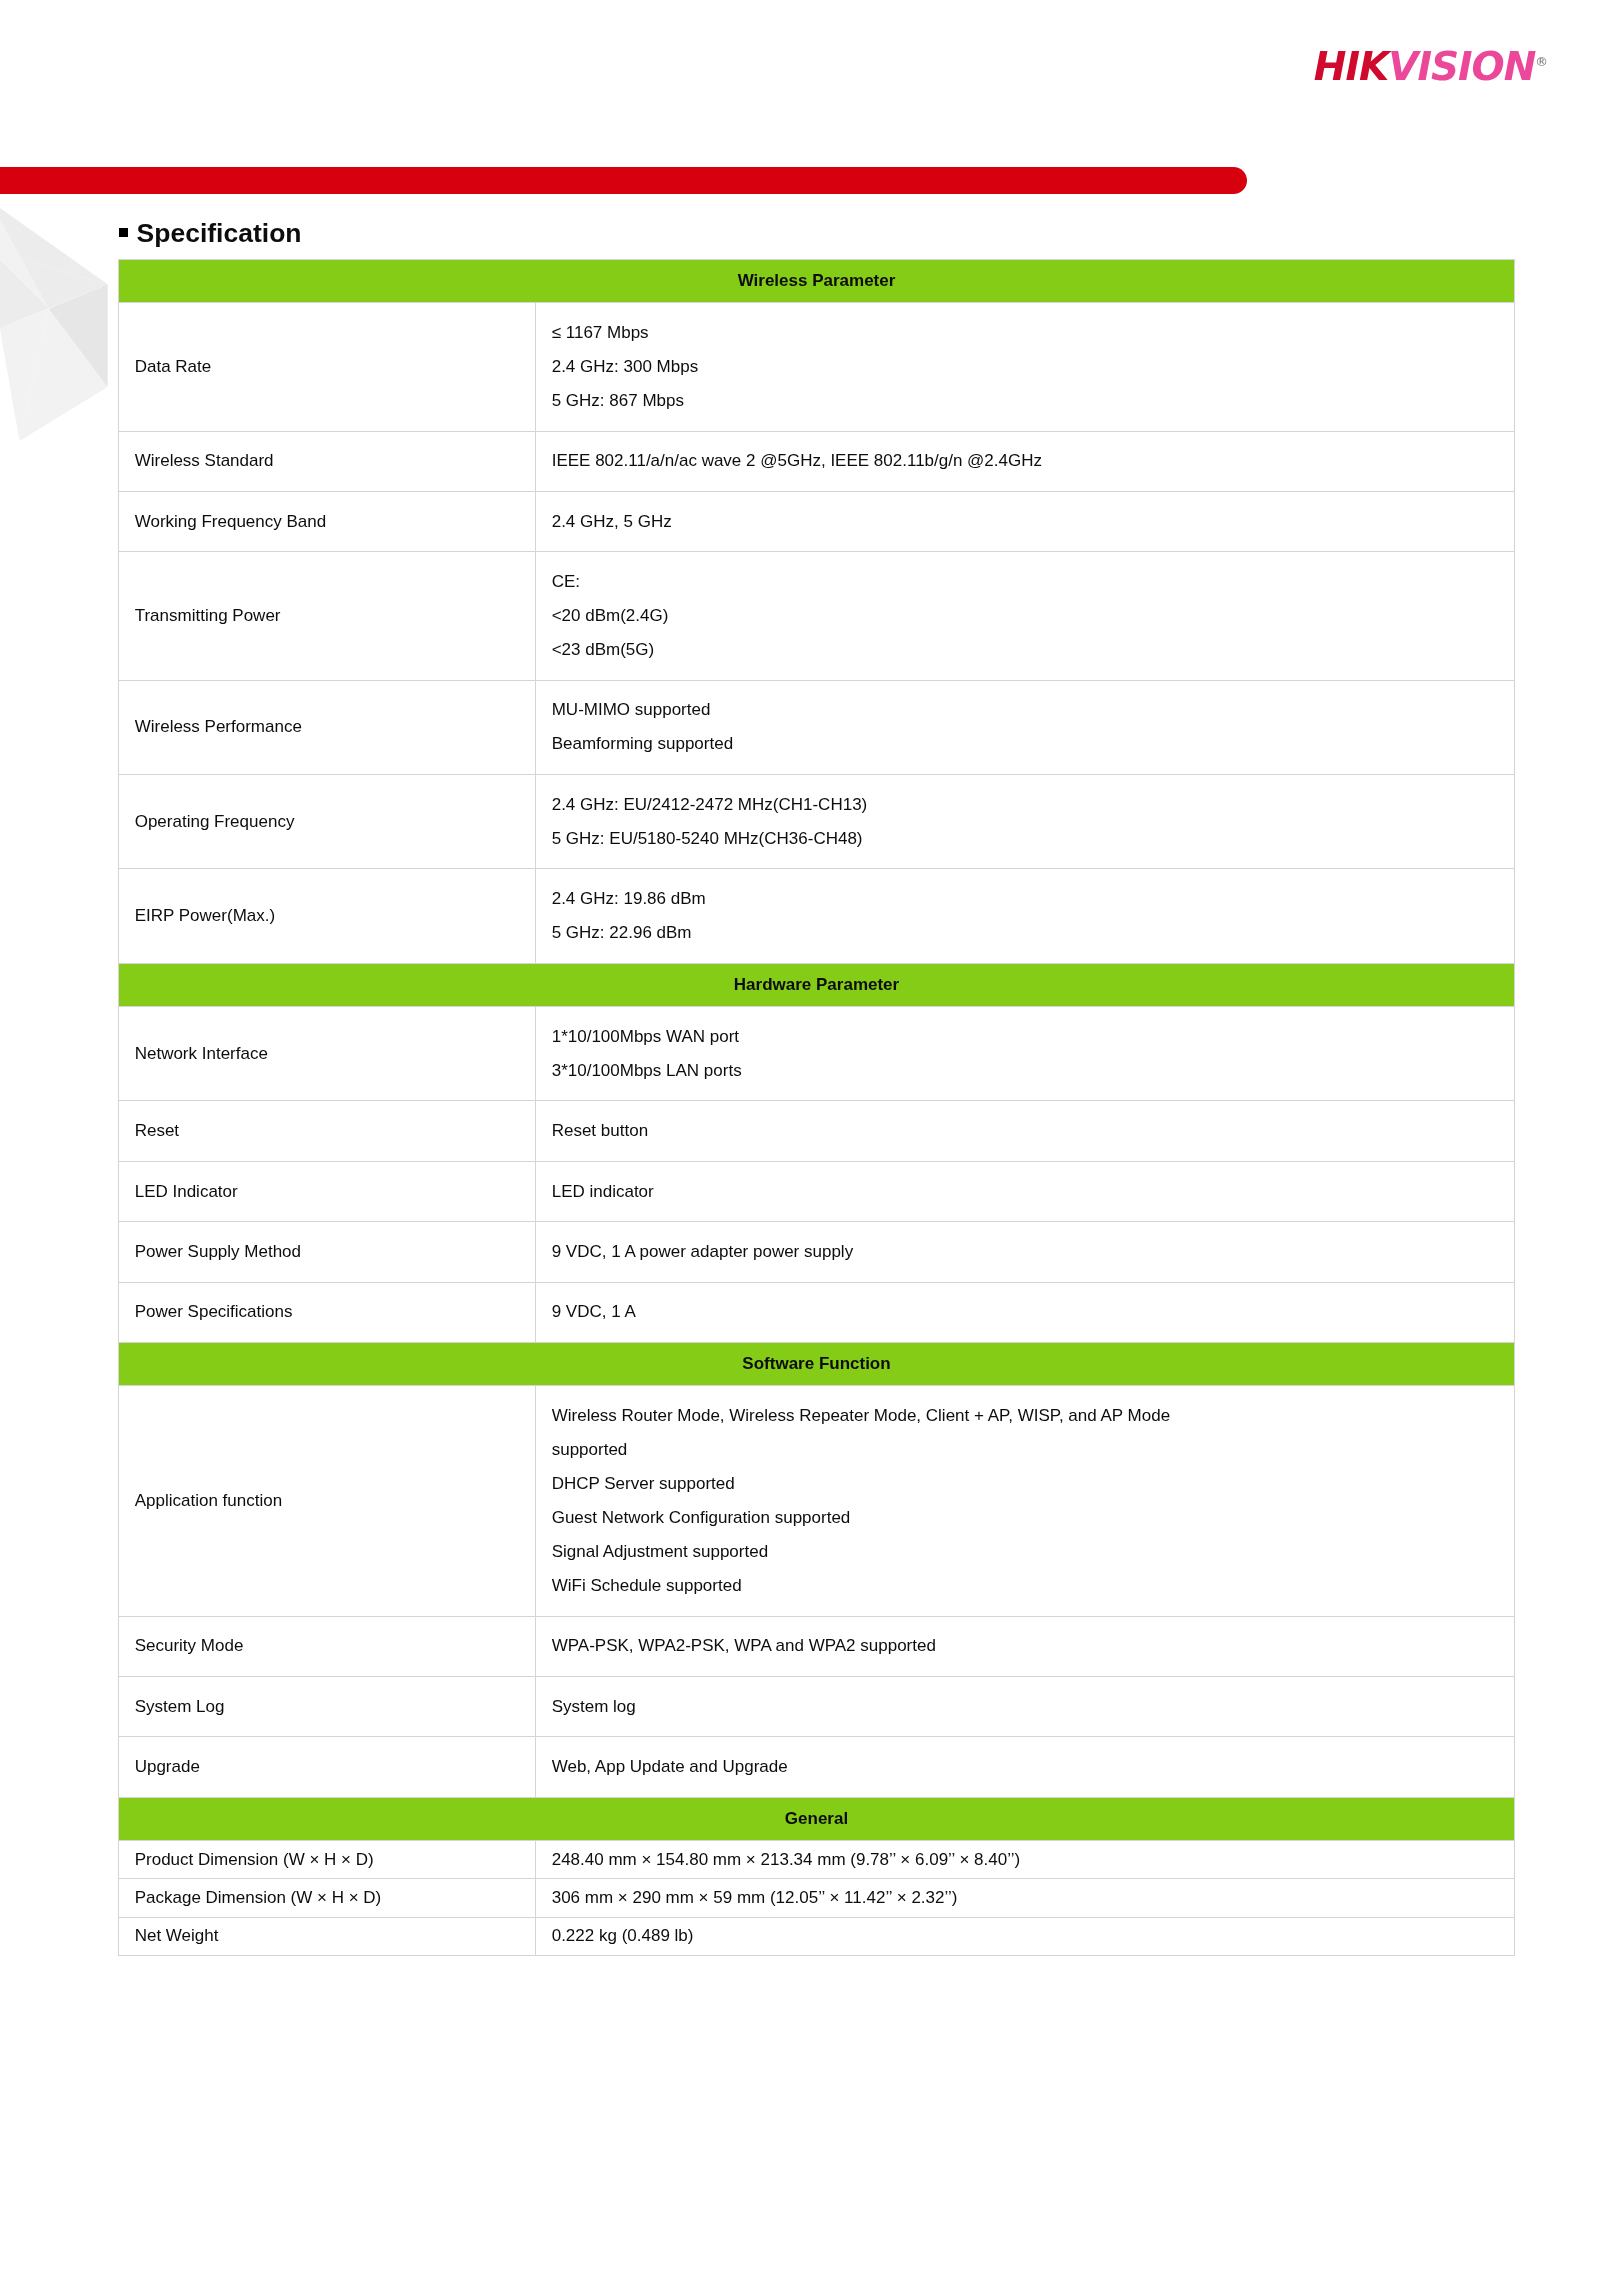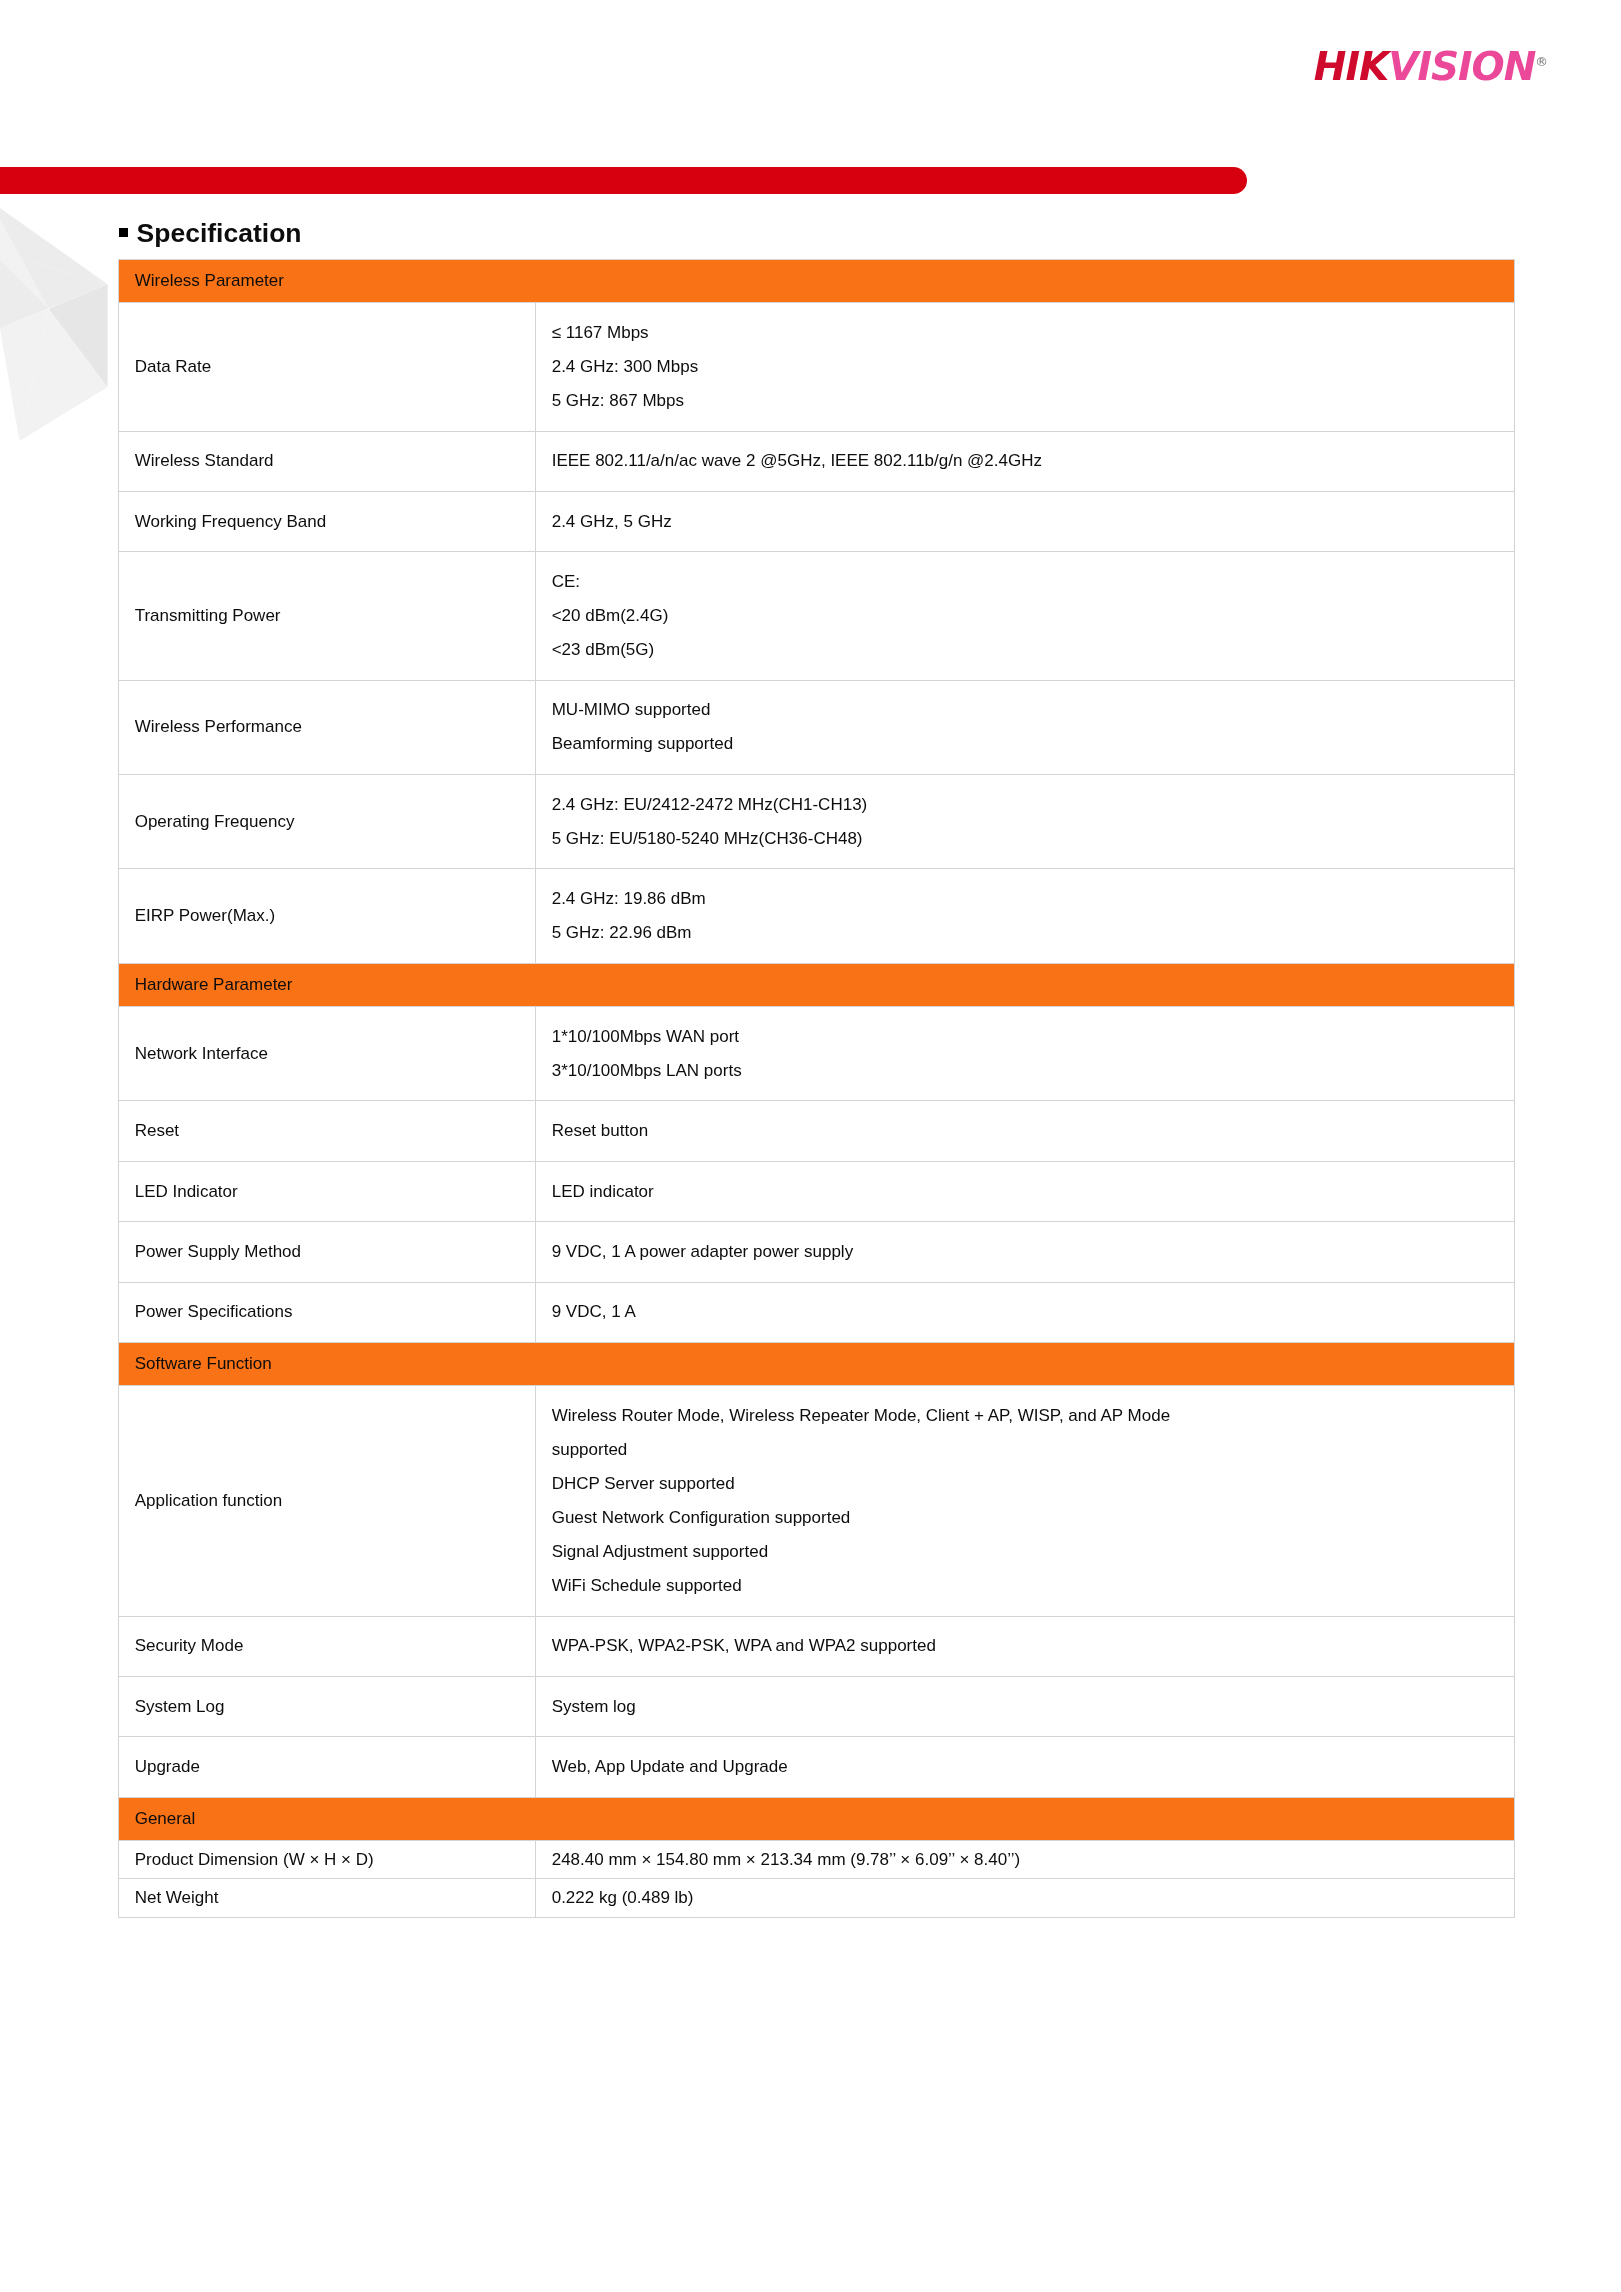--- a/index.html
+++ b/index.html
@@ -94,25 +94,26 @@
   .spec-table col.c2 { width: 979px; }
 
   .spec-table td {
     border: 1px solid #d4d4d4;
     padding: 12.7px 15.7px;
     vertical-align: middle;
     line-height: 2.0;
     color: #0d0d0d;
   }
   .spec-table tr.section td {
-    background: #f97316;
-    font-weight: 400;
+    background: #84cc16;
+    font-weight: 700;
     padding: 8.8px 15.7px;
     line-height: 1.45;
     border-color: #d4d4d4;
+    text-align: center;
   }
   .spec-table tr.compact td {
     padding: 5.9px 15.7px;
     line-height: 1.5;
   }
   .cell-lines > div { white-space: nowrap; }
 </style>
 </head>
 <body>
 
@@ -269,20 +270,26 @@
       <tr class="section">
         <td colspan="2">General</td>
       </tr>
       <tr class="compact">
         <td>Product Dimension (W × H × D)</td>
         <td class="cell-lines">
           <div>248.40 mm × 154.80 mm × 213.34 mm (9.78’’ × 6.09’’ × 8.40’’)</div>
         </td>
       </tr>
       <tr class="compact">
+        <td>Package Dimension (W × H × D)</td>
+        <td class="cell-lines">
+          <div>306 mm × 290 mm × 59 mm (12.05’’ × 11.42’’ × 2.32’’)</div>
+        </td>
+      </tr>
+      <tr class="compact">
         <td>Net Weight</td>
         <td class="cell-lines">
           <div>0.222 kg (0.489 lb)</div>
         </td>
       </tr>
     </tbody>
 </table>
 
 
 </body></html>

